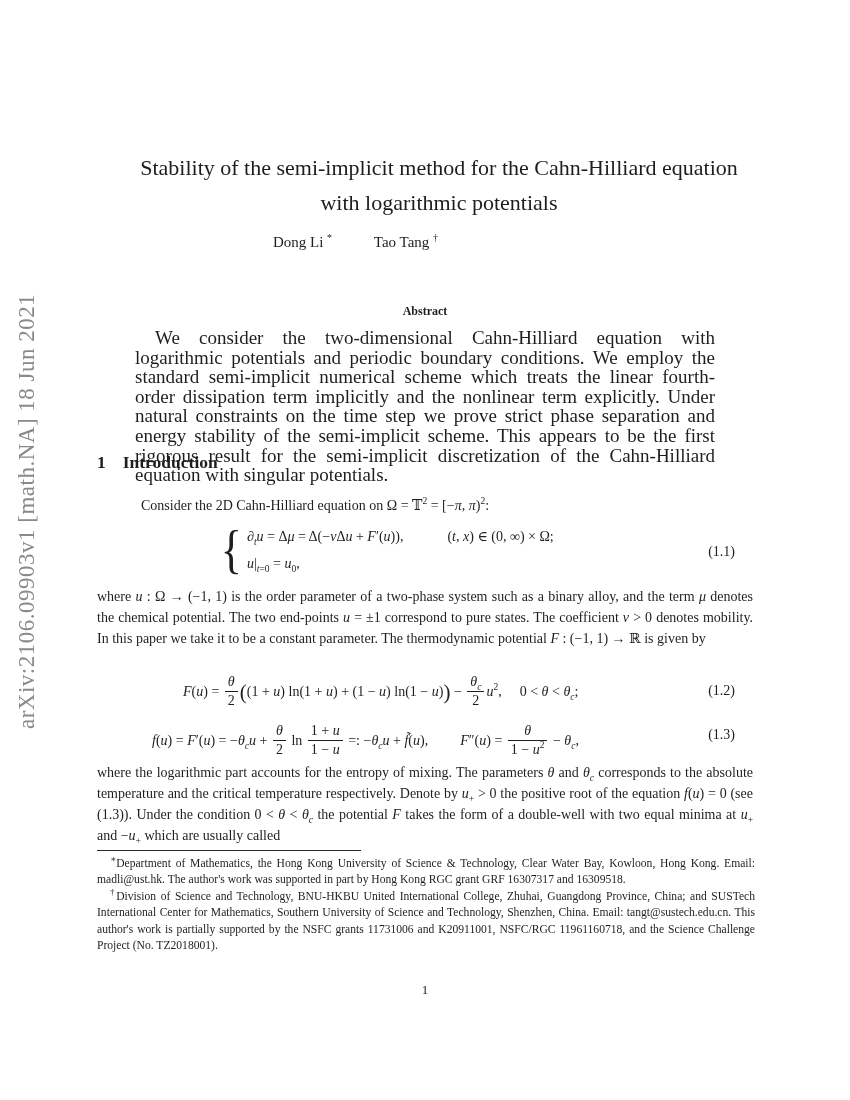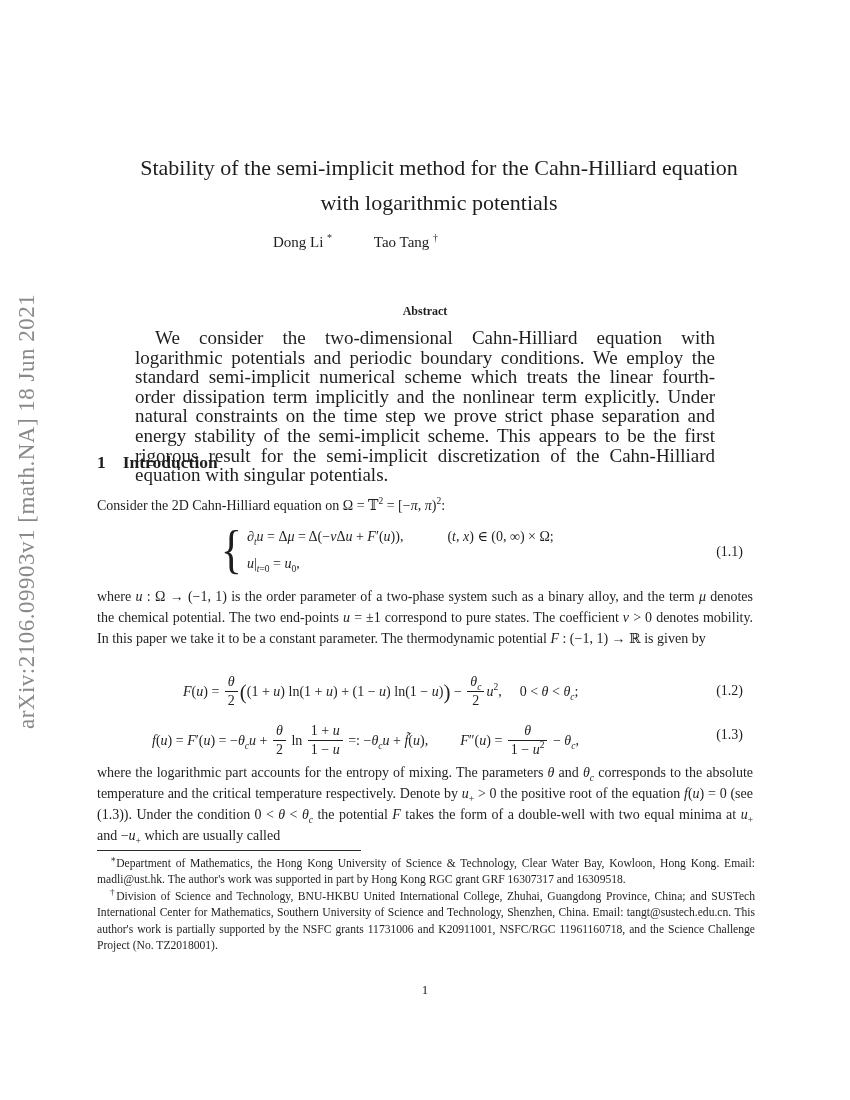--- a/index.html
+++ b/index.html
@@ -33,27 +33,27 @@
   .abstract-head { position:absolute; top:304px; left:0; width:850px; text-align:center; font-weight:bold; font-size:12px; }
   .abstract-body {
     position:absolute; top:328px; left:135px; width:580px;
     font-size:19px; line-height:19.6px; text-align:justify; text-indent:20px;
   }
 
   .section-head { position:absolute; top:452px; left:97px; font-size:17.5px; font-weight:bold; }
   .section-head .sec-num { margin-right:17px; }
 
   .para { position:absolute; left:97px; width:656px; font-size:14px; line-height:21px; text-align:justify; }
-  .para1 { top:495px; text-align:left; }
+  .para1 { top:495px; text-align:left;margin-left:44px; }
   .para2 { top:586px; }
   .para3 { top:762px; }
 
   
   .eq { position:absolute; left:97px; width:656px; font-size:14px; }
-  .eq-tag { position:absolute; right:10px; top:50%; transform:translateY(-50%); font-size:14px; font-style:normal; }
+  .eq-tag { position:absolute; right:18px; top:50%; transform:translateY(-50%); font-size:14px; font-style:normal; }
 
   .eq11 { top:524px; height:56px; }
   .eq11-body { display:flex; align-items:center; margin-left:122px; }
   .brace { font-size:52px; font-weight:300; line-height:52px; margin-right:3px; transform:scaleX(0.85); }
   .eq11-lines { display:flex; flex-direction:column; gap:3px; }
   .eq-line { line-height:24px; white-space:nowrap; }
   .eq-cond { margin-left:44px; }
 
   .eq12 { top:671px; height:40px; display:flex; align-items:center; }
   .eq12 .eq-content { margin-left:86px; white-space:nowrap; }

